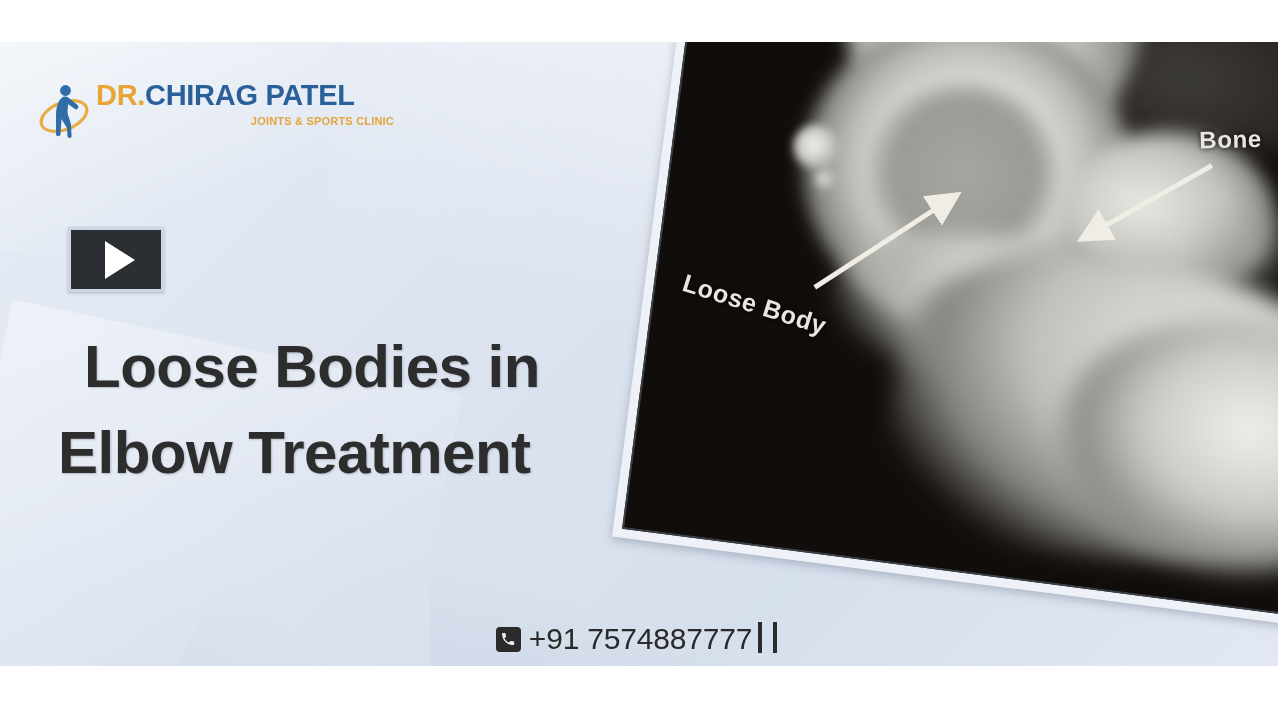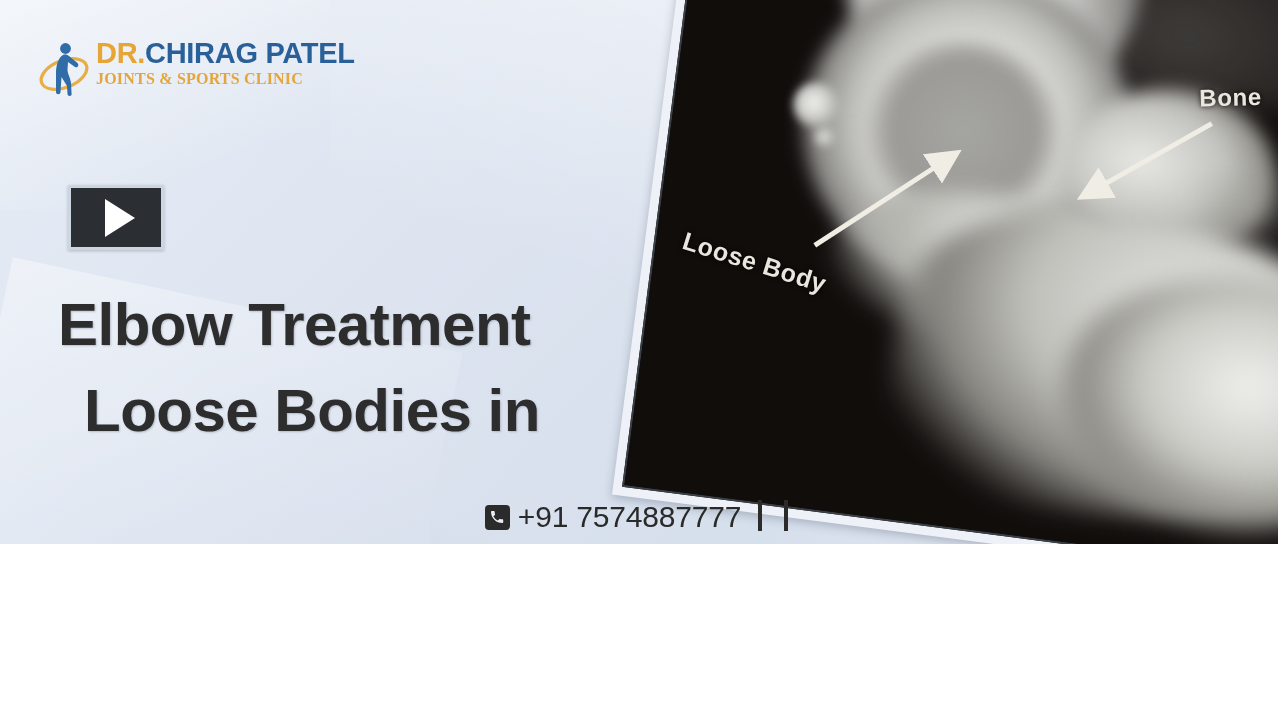--- a/index.html
+++ b/index.html
@@ -5,24 +5,25 @@
   * { margin:0; padding:0; box-sizing:border-box; }
 
   html, body {
     width:1278px; height:720px;
     overflow:hidden;
     font-family:"Liberation Sans", sans-serif;
   }
 
   #slide {
     position:relative;
-    width:1278px; height:544px;
+    width:1278px; height:624px;
     background:
       linear-gradient(135deg, #e6ecf5 0%, #dde4f0 38%, #d6dfec 70%, #e2e8f3 100%);
     overflow:hidden;
+    margin-top:42px;
   }
 
   
   .facet { position:absolute; pointer-events:none; }
   .facet-a {
     left:-40px; top:300px; width:460px; height:460px;
     background:linear-gradient(150deg, rgba(255,255,255,.40) 0%, rgba(255,255,255,0) 62%);
     transform:rotate(12deg);
   }
   .facet-b {
@@ -54,23 +55,23 @@
   #logo-type {
     position:absolute; left:58px; top:0px; width:300px;
   }
   .logo-line1 {
     font-size:29px; font-weight:bold; letter-spacing:-0.3px;
     line-height:34px; white-space:nowrap;
   }
   .logo-dr   { color:#e6a534; }
   .logo-name { color:#2a6099; }
   .logo-line2 {
-    font-size:16px; font-weight:bold; color:#e3a53c;
-    letter-spacing:0.2px; 
-    padding-right:2px; line-height:18px; white-space:nowrap;font-family:Liberation Serif, serif;
+    font-size:11px; font-weight:bold; color:#e3a53c;
+    letter-spacing:0.2px; text-align:right;
+    padding-right:2px; line-height:18px; white-space:nowrap;
   }
 
   
   #play-button {
     position:absolute; left:68px; top:185px;
     width:96px; height:65px;
     background:#2b2f33;
     border:3px solid #ccd6e2;
     display:flex; align-items:center; justify-content:center;
     box-shadow:0 1px 3px rgba(0,0,0,.22);
@@ -190,21 +191,21 @@
   #label-loose-body { left:26px; top:330px; transform:rotate(10deg); }
   #label-bone       { left:520px; top:106px; transform:rotate(-9deg); font-size:24px; }
 
   .xr-arrow { position:absolute; }
 
   
   #footer {
     position:absolute; left:0; bottom:10px;
     width:1278px;
     display:flex; align-items:flex-start; justify-content:center;
-    gap:12px;
+    gap:1px;
     color:#2a2a2a;
     font-size:30px;
     white-space:nowrap;
   }
   .ft-item { display:flex; align-items:center; gap:8px; }
   .ft-text { letter-spacing:-0.2px; }
   .ft-sep {
     display:inline-block; width:4px; height:31px;
     background:#2b2b2b; margin:0 5px;
   }
@@ -246,22 +247,22 @@
       </div>
       <div class="logo-line2">JOINTS &amp; SPORTS CLINIC</div>
     </div>
   </div>
 
   <div id="play-button">
     <div id="play-triangle"></div>
   </div>
 
   <h1 id="headline">
+    <span class="hl-line l1">Loose Bodies in</span>
     <span class="hl-line l2">Elbow Treatment</span>
-    <span class="hl-line l1">Loose Bodies in</span>
   </h1>
 
   <div id="xray-panel">
     <div id="xray-frame">
       <div id="xray-img">
 
         <div class="bone b-soft-top"></div>
         <div class="bone b-humerus-shaft"></div>
         <div class="bone b-condyle-outer"></div>
         <div class="bone b-condyle-inner"></div>

